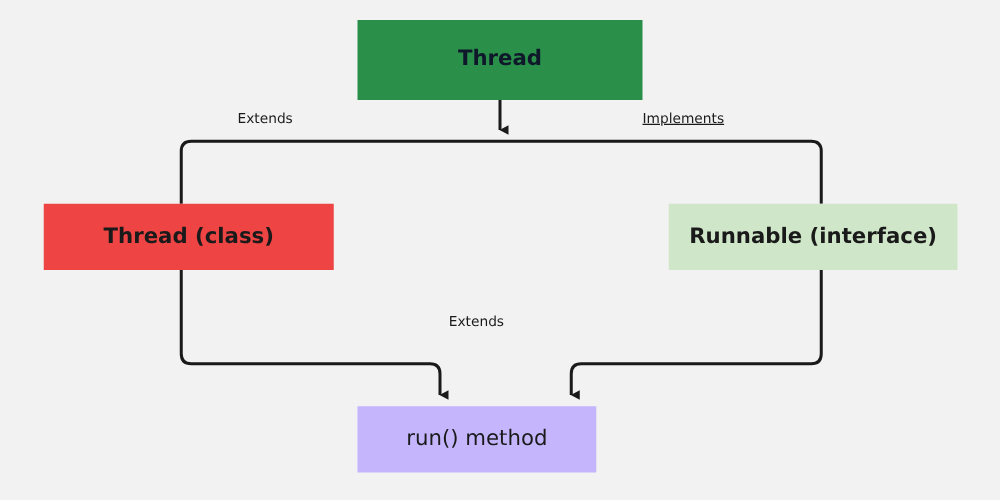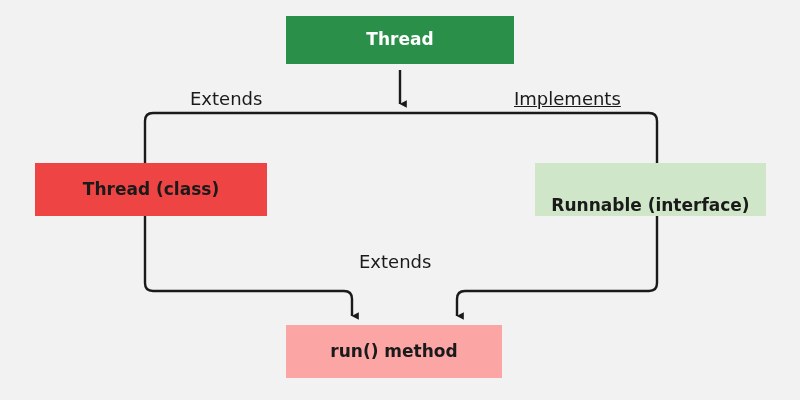--- a/index.html
+++ b/index.html
@@ -34,23 +34,23 @@
     justify-content: center;
     box-sizing: border-box;
     text-align: center;
     line-height: 1.15;
     z-index: 2;
   }
   .node-root {
     left: 286px;
     top: 16px;
     width: 228px;
-    height: 48px;
+    height: 64px;
     background: #2a9049;
-    color: #ffffff;
+    color: #0f172a;
     font-size: 17px;
     font-weight: 600;
   }
   .node-left {
     left: 35px;
     top: 163px;
     width: 232px;
     height: 53px;
     background: #ef4444;
     color: #1a1a1a;
@@ -59,36 +59,35 @@
   }
   .node-right {
     left: 535px;
     top: 163px;
     width: 231px;
     height: 53px;
     background: #cfe7c8;
     color: #1a1a1a;
     font-size: 17px;
     font-weight: 600;
-    align-items: flex-end;
   }
   .node-bottom {
     left: 286px;
     top: 325px;
-    width: 216px;
+    width: 191px;
     height: 53px;
-    background: #fca5a5;
+    background: #c4b5fd;
     color: #1a1a1a;
     font-size: 17px;
-    font-weight: 700;
+    font-weight: 400;
   }
   .edge-label {
     position: absolute;
     color: #1a1a1a;
-    font-size: 18px;
+    font-size: 11px;
     font-weight: 400;
     white-space: nowrap;
     z-index: 3;
   }
   .label-extends {
     left: 190px;
     top: 88px;
   }
   .label-implements {
     left: 514px;

